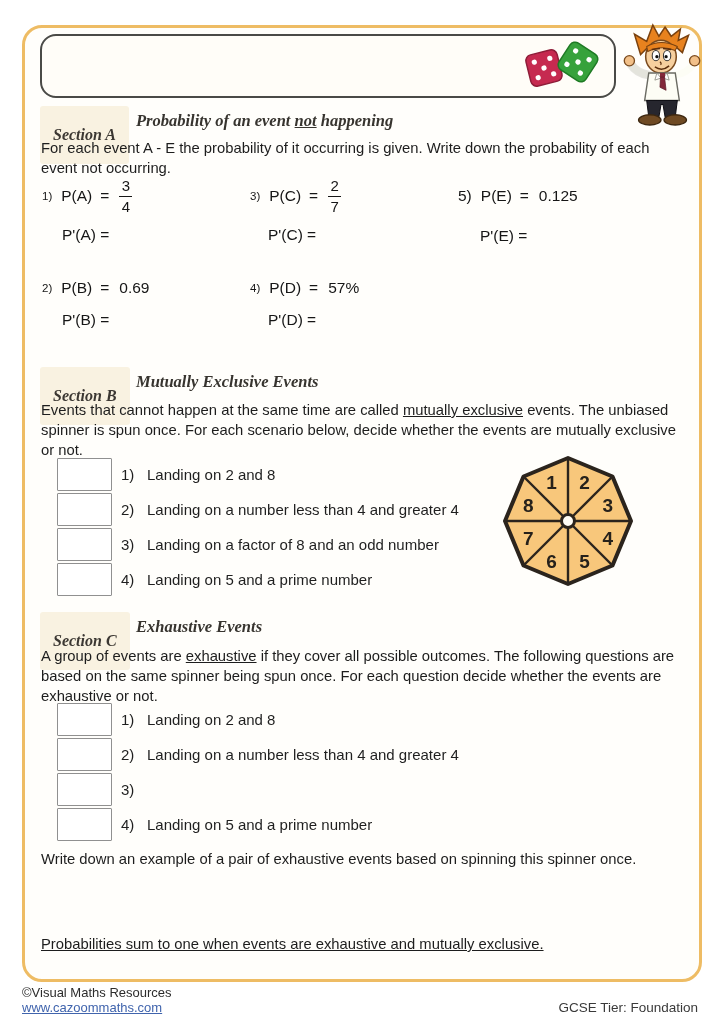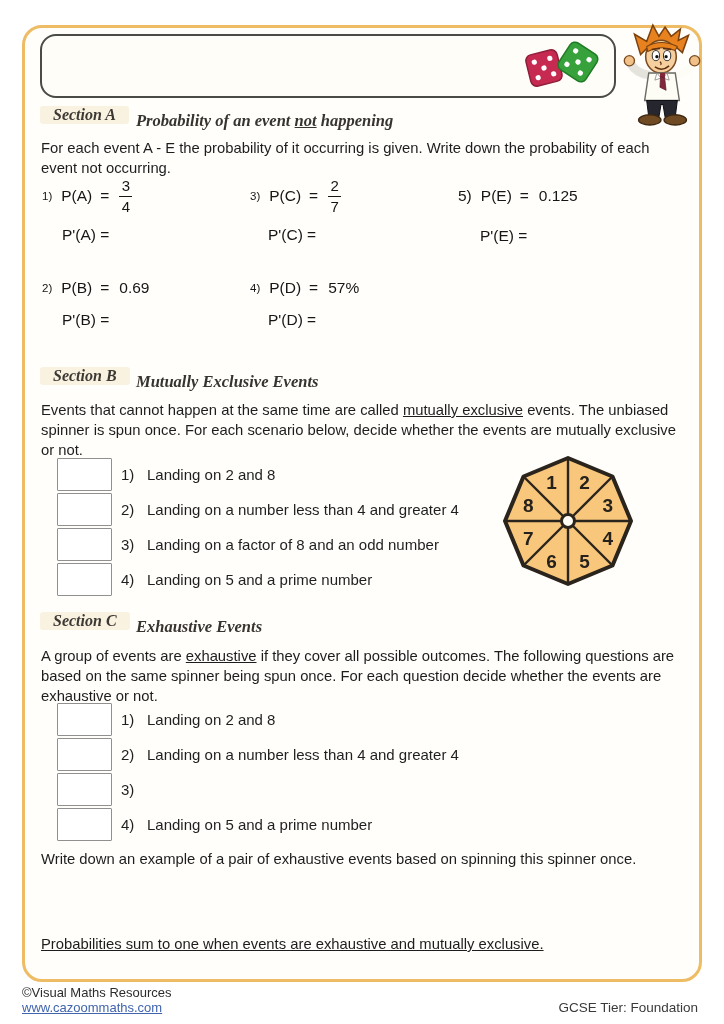--- a/index.html
+++ b/index.html
@@ -19,21 +19,21 @@
   .title-text{
     font-size:25px;font-weight:bold;color:#242424;padding-left:24px;letter-spacing:.2px;
   }
   .title-right{margin-left:auto;display:flex;align-items:flex-end;padding-right:12px;gap:2px;}
   .logo-wrap{display:flex;flex-direction:column;align-items:center;width:74px;}
   .logo-text{font-family:"Liberation Serif",serif;font-weight:bold;font-size:15px;color:#111;line-height:1;margin-top:1px;}
   .mascot{position:absolute;left:616px;top:22px;}
   .badge{
     position:absolute;left:40px;background:#f9f2e1;color:#3c3833;
     font-family:"Liberation Serif",serif;font-style:italic;font-weight:bold;
-    font-size:16px;padding:0 13px;border-radius:3px;
+    font-size:16px;padding:20px 13px;border-radius:3px;
   }
   .sec-head{
     position:absolute;left:136px;font-family:"Liberation Serif",serif;font-style:italic;
     font-weight:bold;font-size:16.5px;color:#37342f;
   }
   .sec-head .u{text-decoration:underline;}
   .para{position:absolute;left:41px;width:648px;font-size:14.8px;line-height:1.34;color:#1d1d1d;}
   .para .u{text-decoration:underline;}
   .prob{position:absolute;display:flex;align-items:center;font-size:15.5px;color:#161616;}
   .prob .qnum{font-size:11.5px;margin-right:9px;}

